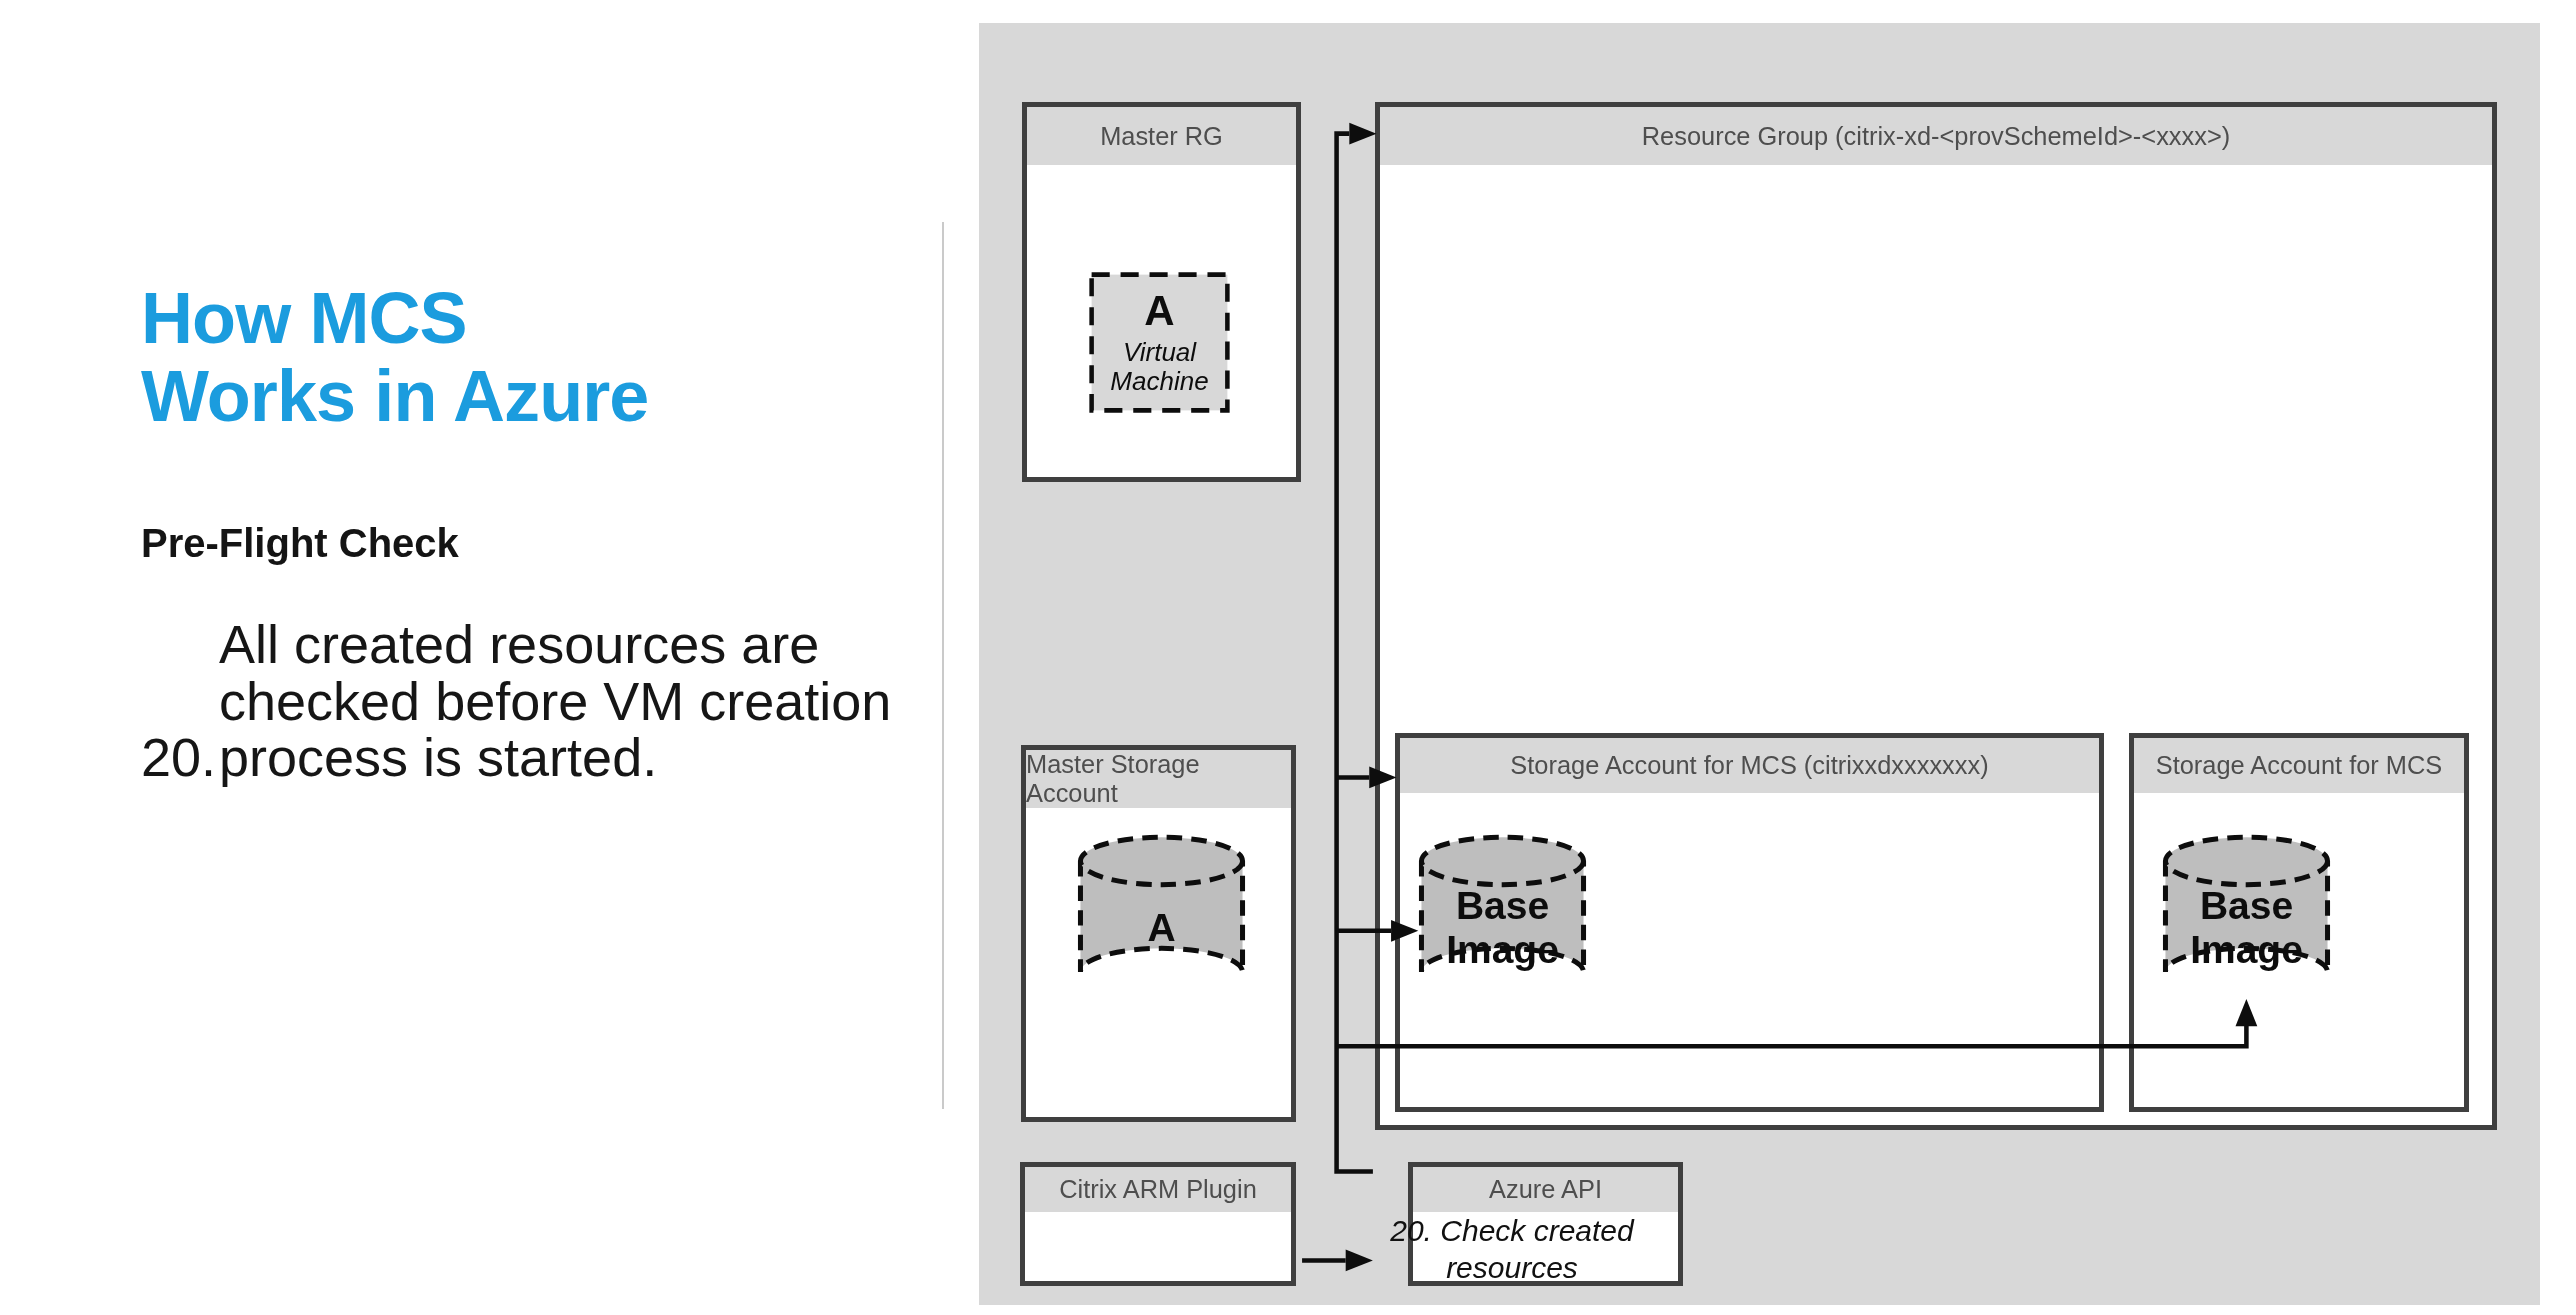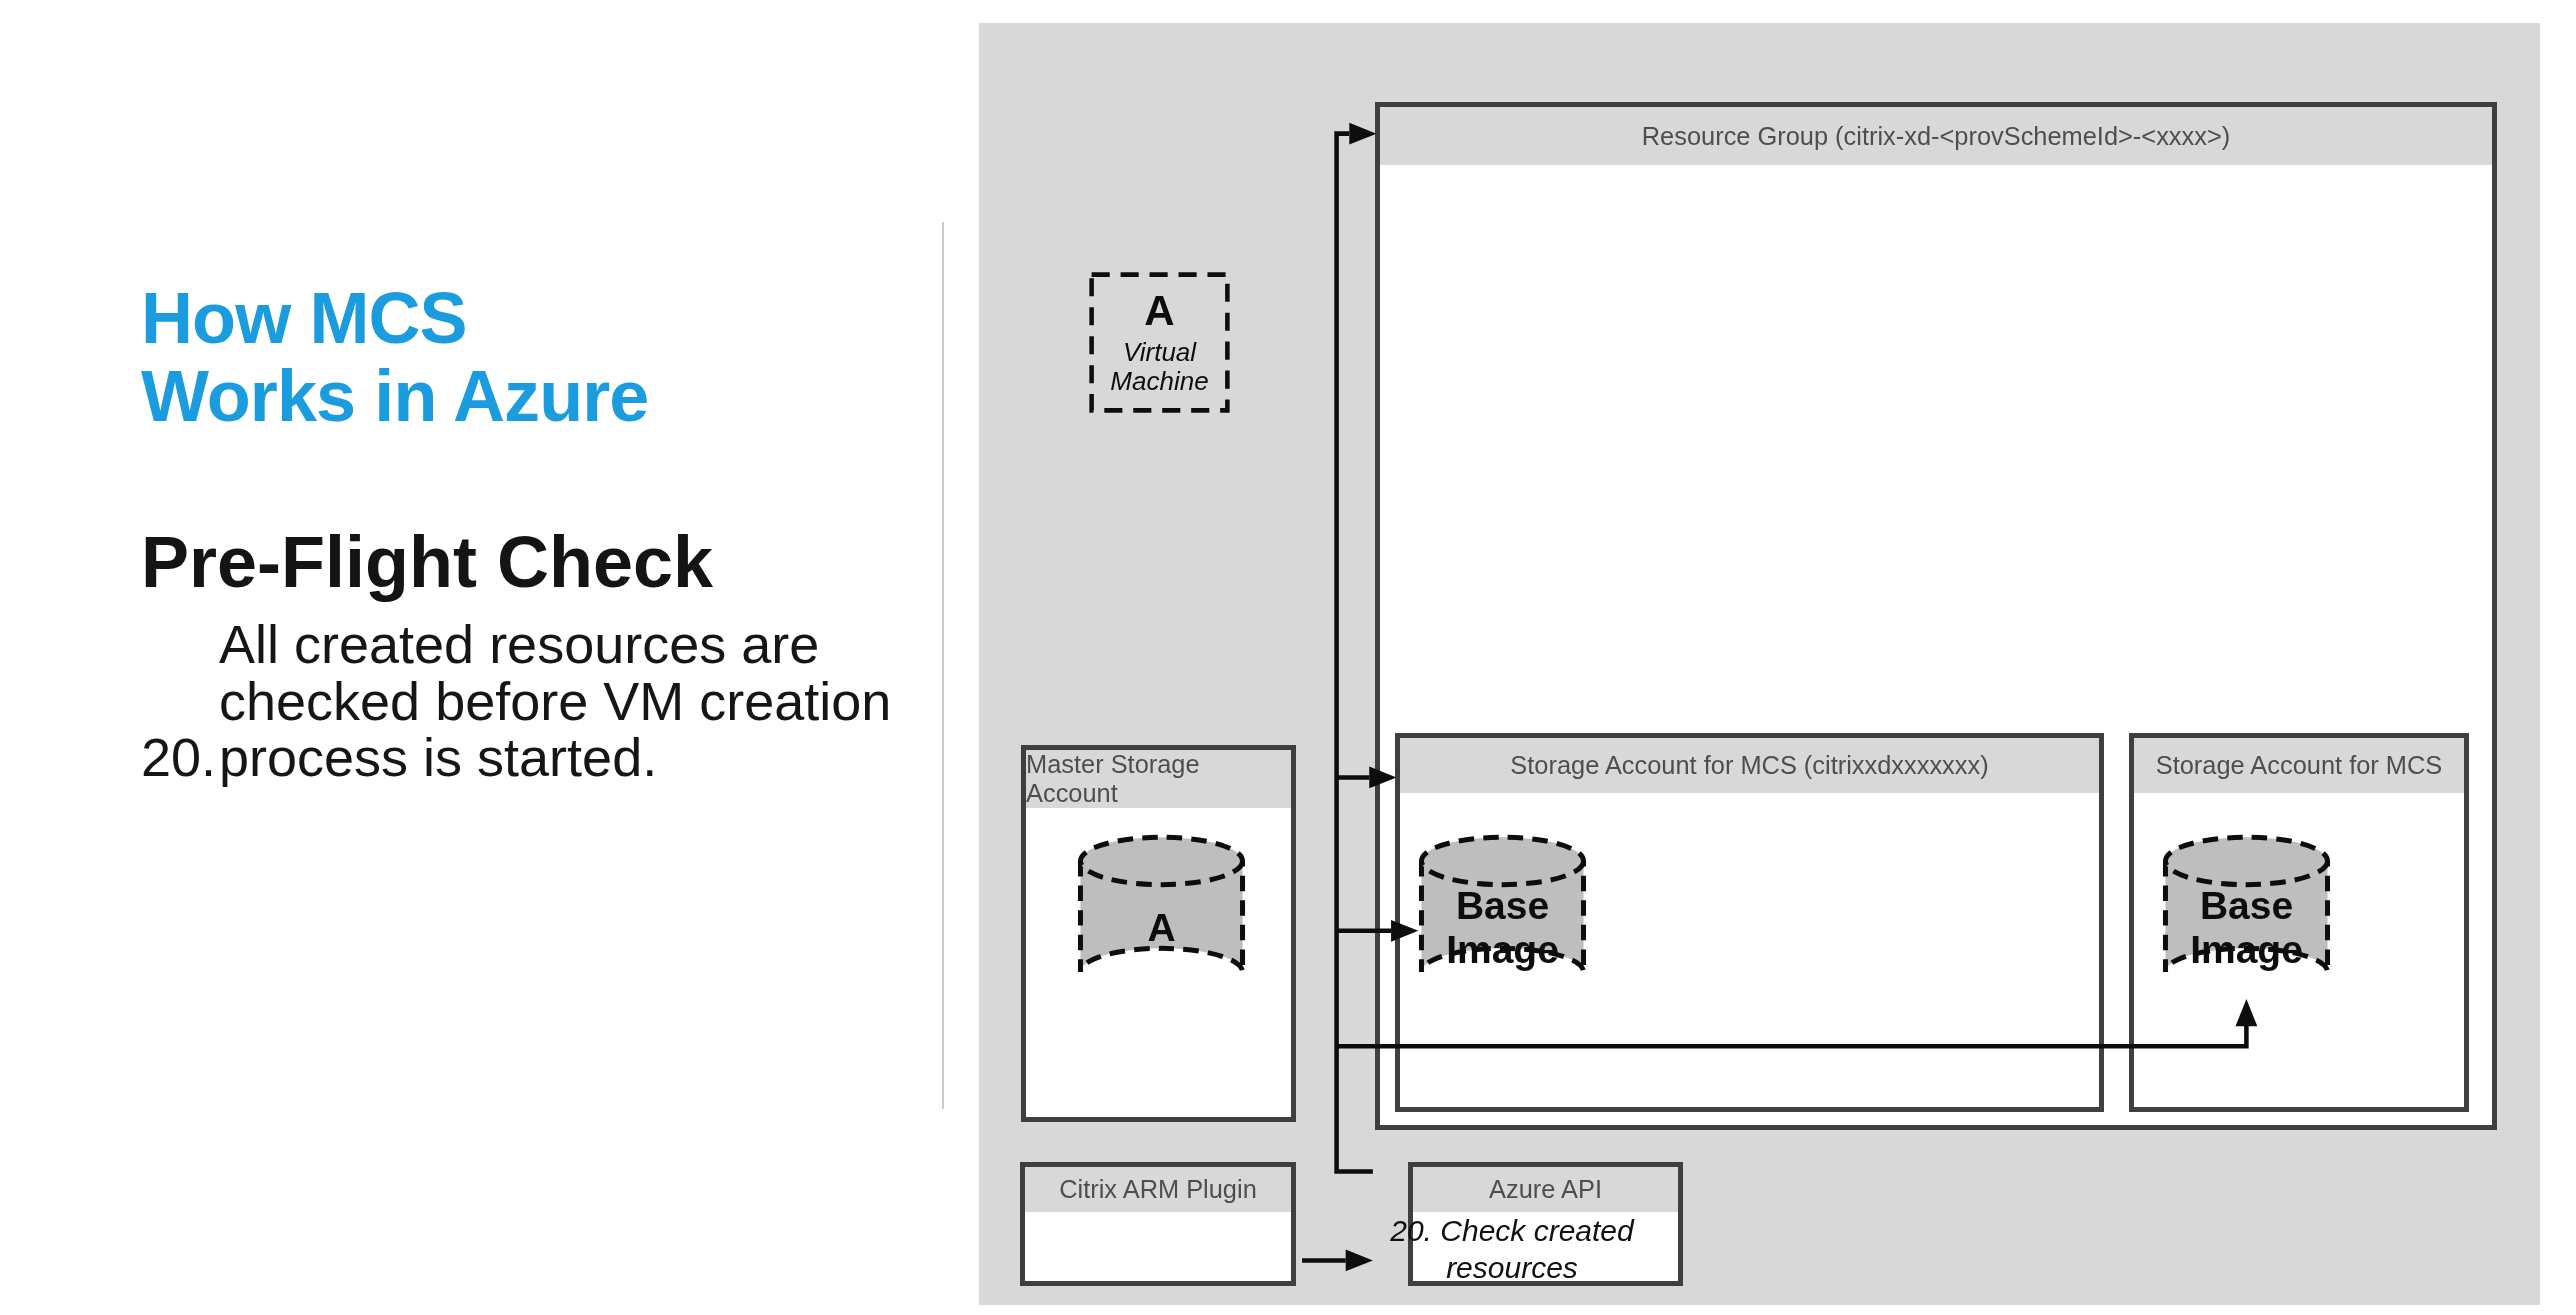--- a/index.html
+++ b/index.html
@@ -15,21 +15,21 @@
   .preline { white-space: pre-line; }
 
   
   .title {
     position: absolute; left: 141px; top: 280px;
     font-size: 72px; font-weight: bold; line-height: 1.08;
     color: #1B9CDE; letter-spacing: -0.9px;
   }
   .subtitle {
     position: absolute; left: 141px; top: 521px;
-    font-size: 72px; font-weight: bold; color: #141414;
+    font-size: 40px; font-weight: bold; color: #141414;
   }
   .step {
     position: absolute; left: 141px; top: 616px;
     display: flex; align-items: flex-end;
     font-size: 54px; line-height: 1.05; color: #161616;
   }
   .step-num { width: 78px; flex: 0 0 78px; }
   .divider {
     position: absolute; left: 942px; top: 222px;
     width: 1.8px; height: 887px; background: #cacaca;
@@ -102,20 +102,25 @@
   <div class="divider"></div>
 
   <div class="panel"></div>
 
   <div class="box" style="left:1375px; top:102px; width:1122px; height:1028px;">
     <div class="box-header h68">
       <span>Resource Group (citrix-xd-&lt;provSchemeId&gt;-&lt;xxxx&gt;)</span>
     </div>
   </div>
 
+  <div class="box" style="left:1022px; top:102px; width:279px; height:380px;">
+    <div class="box-header h68">
+      <span>Master RG</span>
+    </div>
+  </div>
 
   <div class="vm-box">
     <svg width="143" height="143" viewBox="0 0 158 158">
       <rect x="4" y="4" width="150" height="150" fill="#D8D8D8" stroke="#0d0d0d" stroke-width="5" stroke-dasharray="20 12"></rect>
     </svg>
     <div class="vm-content">
       <div class="vm-letter">A</div>
       <div class="vm-caption preline">Virtual
 Machine</div>
     </div>

